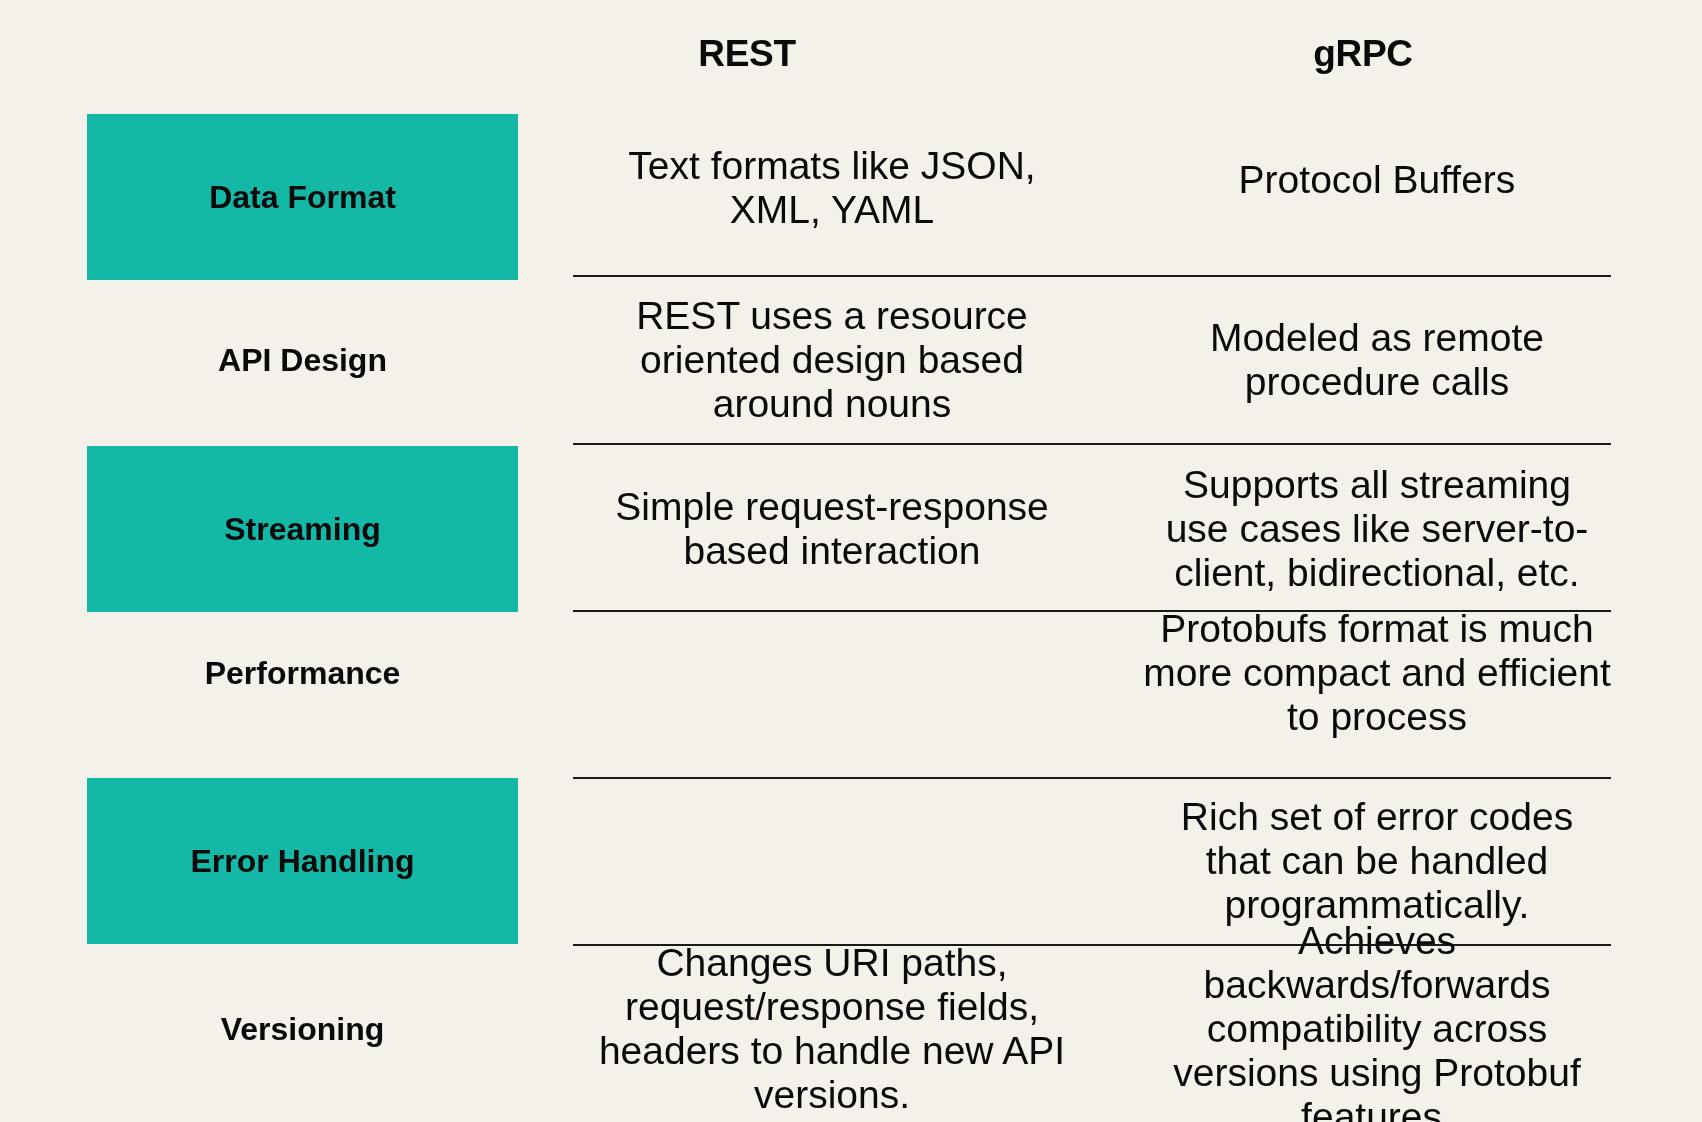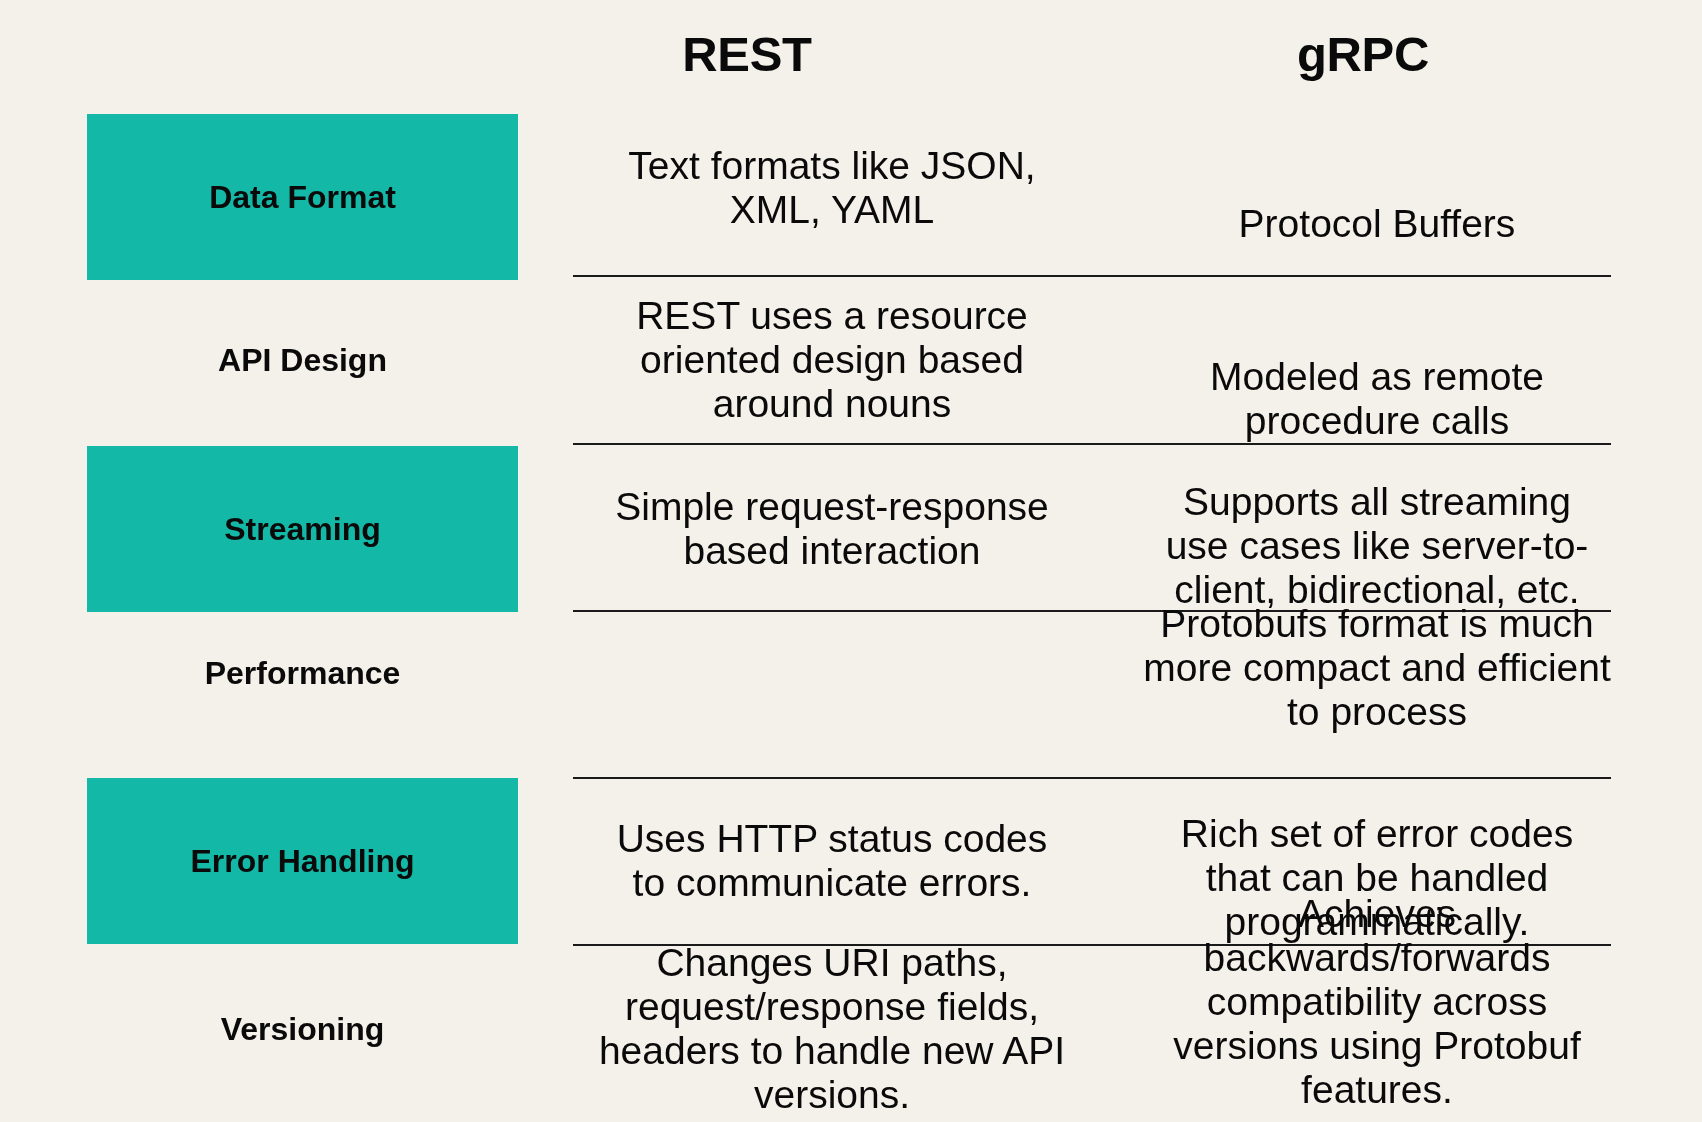--- a/index.html
+++ b/index.html
@@ -12,21 +12,21 @@
     body {
       position: relative;
       font-family: "Liberation Sans", "DejaVu Sans", sans-serif;
       color: #0a0a0a;
     }
     .col-header {
       position: absolute;
       top: 30px;
       height: 48px;
       line-height: 48px;
-      font-size: 49px;
+      font-size: 37px;
       font-weight: 700;
       text-align: center;
       transform: translateX(-50%);
       white-space: nowrap;
       letter-spacing: -0.3px;
     }
     .col-header.rest { left: 747px; }
     .col-header.grpc { left: 1363px; }
 
     .row {
@@ -54,21 +54,21 @@
       bottom: 0;
       display: flex;
       align-items: center;
       justify-content: center;
       text-align: center;
       font-size: 39px;
       line-height: 44px;
       font-weight: 400;
     }
     .value-cell.rest { left: 573px; width: 518px; }
-    .value-cell.grpc { left: 1140px; width: 474px; align-items: flex-end; }
+    .value-cell.grpc { left: 1140px; width: 474px; }
     .value-cell span { display: block; }
     .divider {
       position: absolute;
       left: 573px;
       width: 1038px;
       height: 2px;
       background: #1a1a1a;
     }
   </style>
 </head>
@@ -115,23 +115,20 @@
   <div class="row" style="top:612px;height:122px;">
     <div class="label-cell">Performance</div>
     <div class="value-cell grpc">
       <span style="width:474px;">Protobufs format is much more compact and efficient to process</span>
     </div>
   </div>
   <div class="divider" style="top:777px;"></div>
 
   <div class="row" style="top:778px;height:166px;">
     <div class="label-cell highlight">Error Handling</div>
-    <div class="value-cell rest">
-      <span style="width:440px;">Uses HTTP status codes to communicate errors.</span>
-    </div>
     <div class="value-cell grpc">
       <span style="width:430px;">Rich set of error codes that can be handled programmatically.</span>
     </div>
   </div>
   <div class="divider" style="top:944px;"></div>
 
   <div class="row" style="top:946px;height:166px;">
     <div class="label-cell">Versioning</div>
     <div class="value-cell rest">
       <span style="width:518px;">Changes URI paths, request/response fields, headers to handle new API versions.</span>

